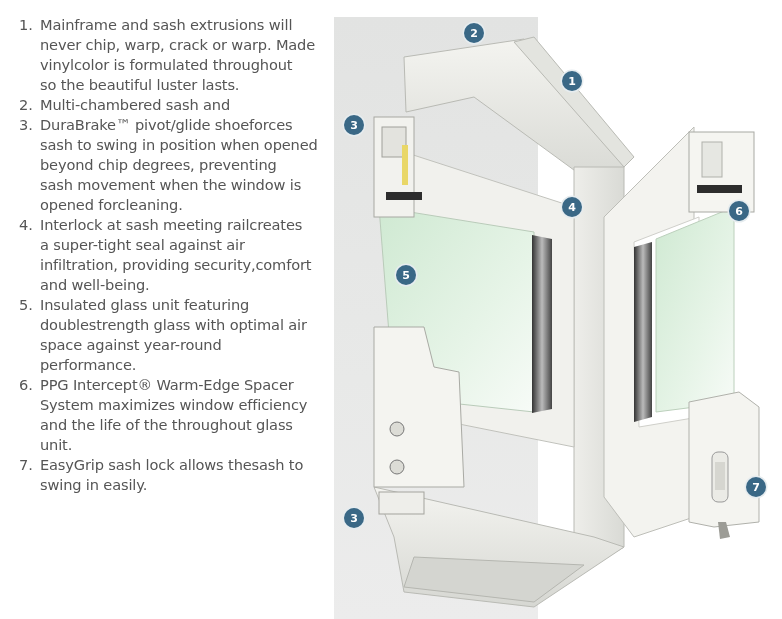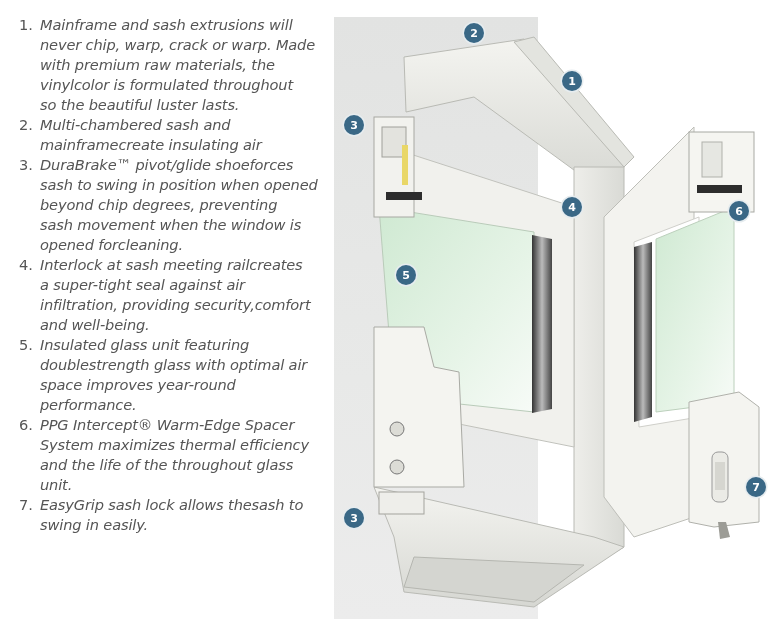--- a/index.html
+++ b/index.html
@@ -6,21 +6,21 @@
     html, body { width: 782px; height: 619px; background: #ffffff; overflow: hidden; }
     body { position: relative; font-family: "DejaVu Sans", "Liberation Sans", sans-serif; }
 
     .features {
       position: absolute; left: 0; top: 15px; width: 330px;
       color: #555555; font-size: 14.6px; line-height: 20px;
     }
     .features ol { list-style: none; }
     .feature { display: flex; }
     .feature .num { width: 40px; text-align: right; padding-right: 7px; flex: none; }
-    .feature .txt { flex: 1; letter-spacing: -0.15px; font-style: italic; }
+    .feature .txt { flex: 1; letter-spacing: -0.15px; }
 
     .illustration {
       position: absolute; left: 334px; top: 17px; width: 448px; height: 602px;
     }
     .bg-panel {
       position: absolute; left: 0; top: 0; width: 204px; height: 602px;
       background: linear-gradient(180deg, #e2e3e2 0%, #e8e9e8 60%, #ececec 100%);
     }
     svg.art { position: absolute; left: 0; top: 0; }
 
@@ -34,30 +34,28 @@
 </head>
 <body>
 
 <div class="features">
   <ol>
     <li class="feature">
       <span class="num">1.</span>
       <span class="txt">
         <div>Mainframe and sash extrusions will</div>
         <div>never chip, warp, crack or warp. Made</div>
-        <div>with premium raw materials, the</div>
         <div>vinylcolor is formulated throughout</div>
         <div>so the beautiful luster lasts.</div>
       </span>
     </li>
     <li class="feature">
       <span class="num">2.</span>
       <span class="txt">
         <div>Multi-chambered sash and</div>
-        <div>mainframecreate insulating air</div>
       </span>
     </li>
     <li class="feature">
       <span class="num">3.</span>
       <span class="txt">
         <div>DuraBrake™ pivot/glide shoeforces</div>
         <div>sash to swing in position when opened</div>
         <div>beyond chip degrees, preventing</div>
         <div>sash movement when the window is</div>
         <div>opened forcleaning.</div>
@@ -70,29 +68,29 @@
         <div>a super-tight seal against air</div>
         <div>infiltration, providing security,comfort</div>
         <div>and well-being.</div>
       </span>
     </li>
     <li class="feature">
       <span class="num">5.</span>
       <span class="txt">
         <div>Insulated glass unit featuring</div>
         <div>doublestrength glass with optimal air</div>
-        <div>space improves year-round</div>
+        <div>space against year-round</div>
         <div>performance.</div>
       </span>
     </li>
     <li class="feature">
       <span class="num">6.</span>
       <span class="txt">
         <div>PPG Intercept® Warm-Edge Spacer</div>
-        <div>System maximizes thermal efficiency</div>
+        <div>System maximizes window efficiency</div>
         <div>and the life of the throughout glass</div>
         <div>unit.</div>
       </span>
     </li>
     <li class="feature">
       <span class="num">7.</span>
       <span class="txt">
         <div>EasyGrip sash lock allows thesash to</div>
         <div>swing in easily.</div>
       </span>

